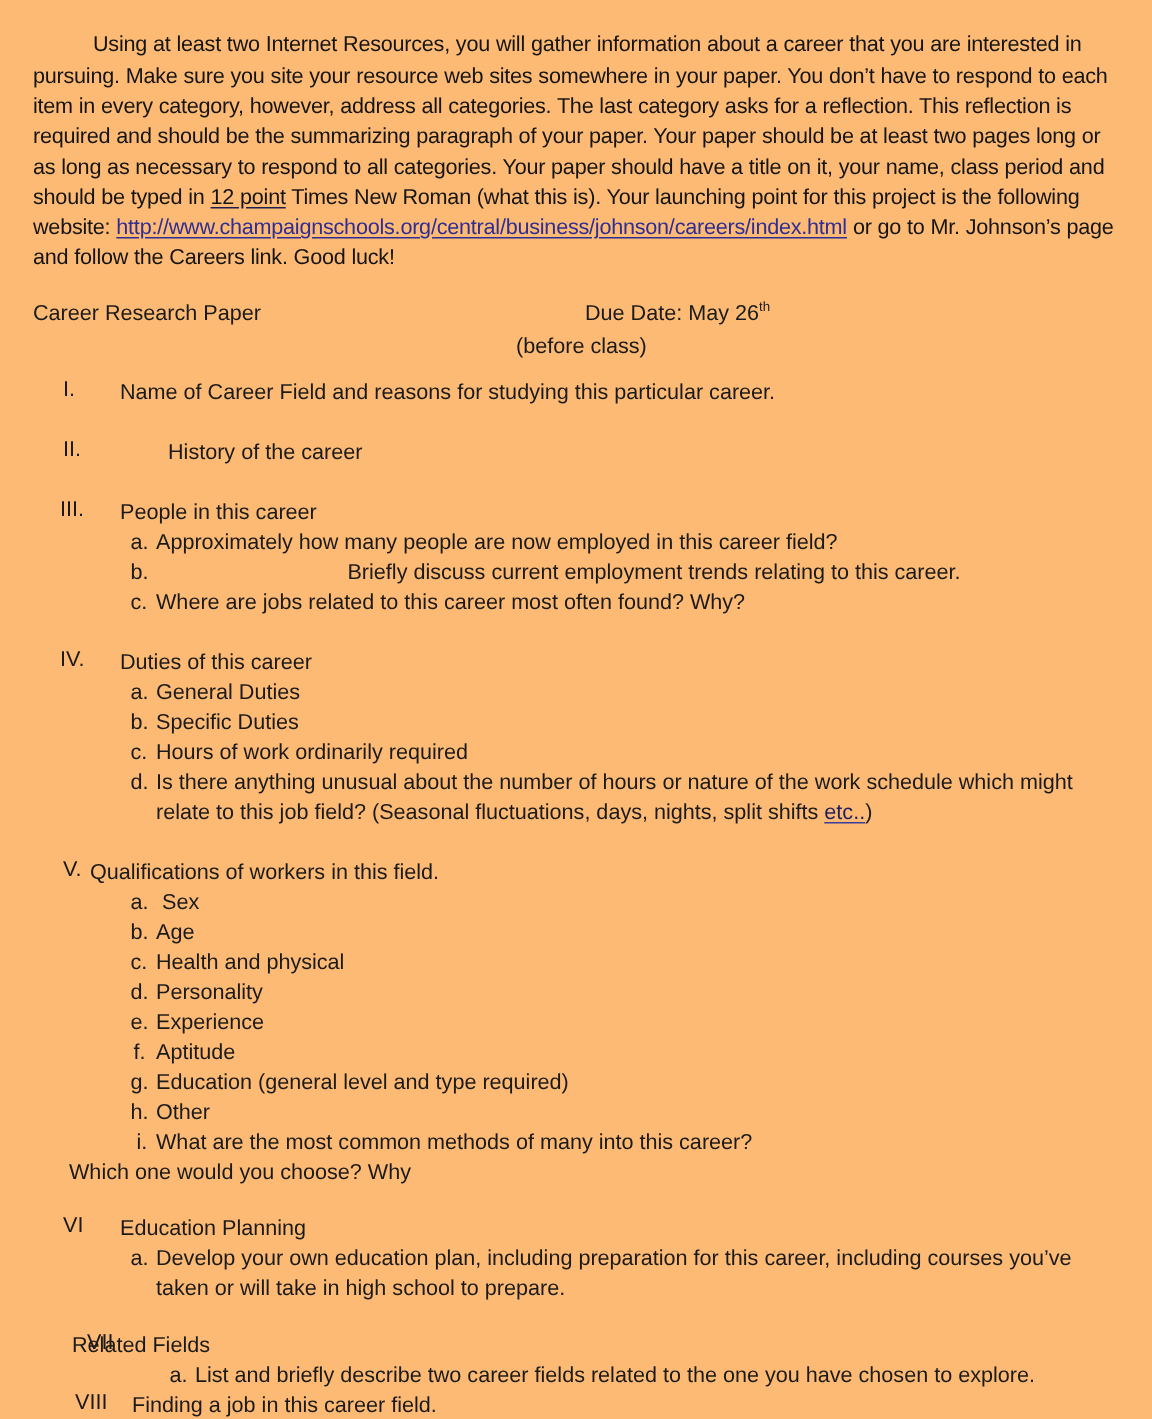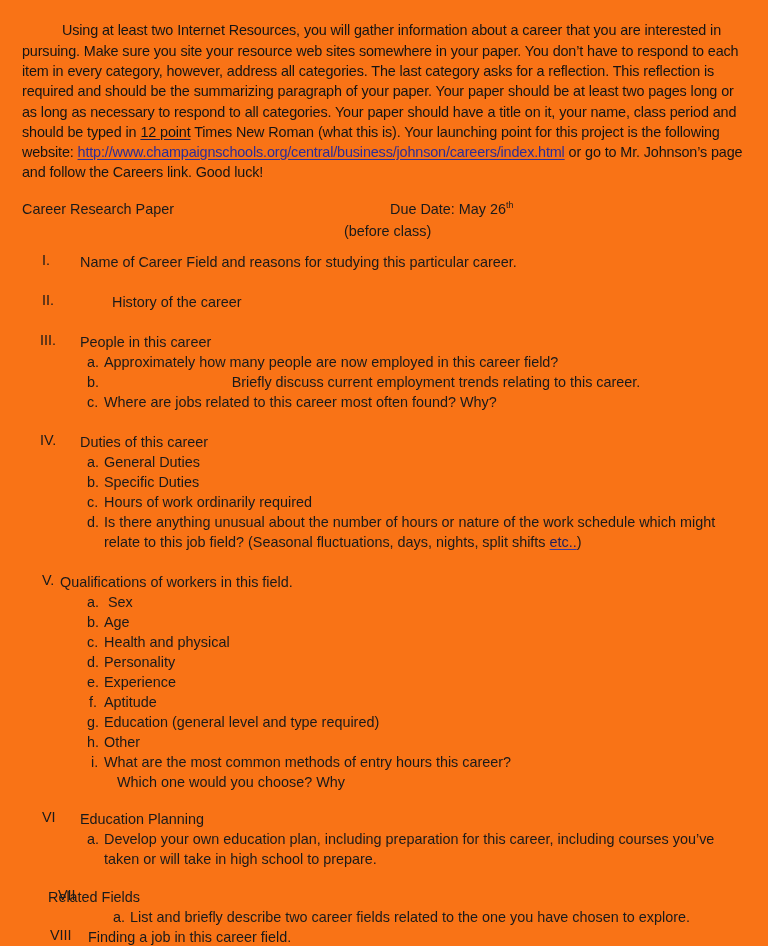--- a/index.html
+++ b/index.html
@@ -12,21 +12,21 @@
     height: 946px;
     font-family: "Liberation Sans", sans-serif;
     color: #1a1a1a;
     overflow: hidden;
     position: relative;
   }
   #page {
     width: 768px;
     height: 946px;
     position: relative;
-    background: #f97316;
+    background: #fdba74;
     box-sizing: border-box;
   }
 
   
   .intro {
     position: absolute;
     left: 22px;
     top: 6px;
     width: 728px;
     font-size: 14.4px;
@@ -226,22 +226,22 @@
         <div class="sub-item">
           <span class="sub-marker" style="left:87px;">g.</span>
           <span class="sub-text" style="padding-left:104px;">Education (general level and type required)</span>
         </div>
         <div class="sub-item">
           <span class="sub-marker" style="left:87px;">h.</span>
           <span class="sub-text" style="padding-left:104px;">Other</span>
         </div>
         <div class="sub-item">
           <span class="sub-marker" style="left:91px;">i.</span>
-          <span class="sub-text" style="padding-left:104px;">What are the most common methods of entry hours this career?</span>
-          <span class="sub-text" style="padding-left:117px;">Which one would you choose? Why</span>
+          <span class="sub-text" style="padding-left:104px;">What are the most common methods of many into this career?</span>
+          <span class="sub-text" style="padding-left:46px;">Which one would you choose? Why</span>
         </div>
       </div>
     </div>
 
     <div class="blk" style="top:557px;">
       <span class="roman-num" style="left:42px;top:0;">VI</span>
       <span class="roman-text" style="padding-left:80px;">Education Planning</span>
       <div class="sub-list">
         <div class="sub-item">
           <span class="sub-marker" style="left:87px;">a.</span>

